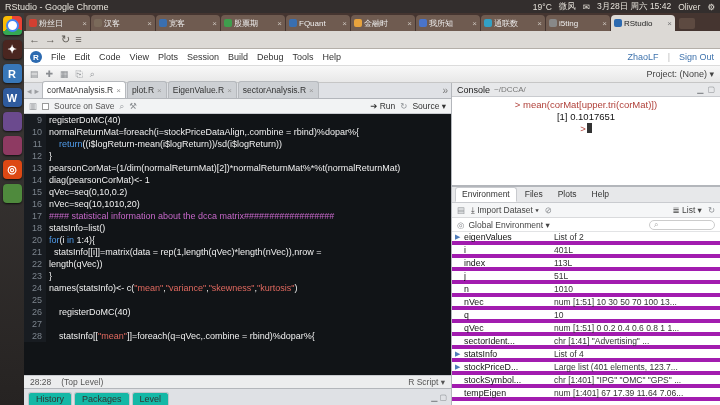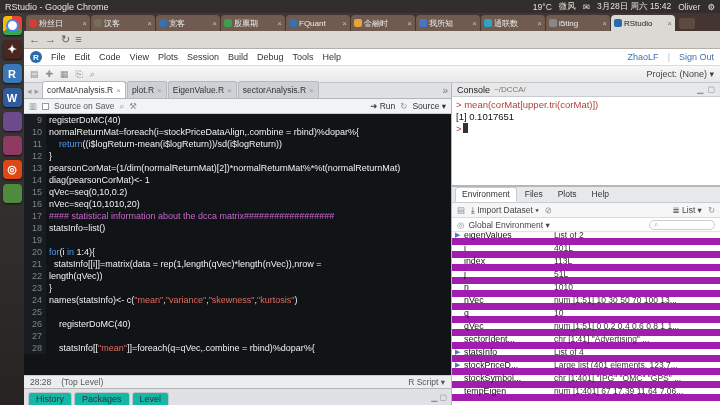--- a/index.html
+++ b/index.html
@@ -57,39 +57,39 @@
 .gut{width:22px;flex:none;text-align:right;padding-right:4px;color:#7c848d;background:#181c21;}
 .ct{flex:1;white-space:pre-wrap;word-break:break-all;padding-left:3px;min-height:12px;}
 .k{color:#4f9bea}.s{color:#e0695f}.c{color:#c667c9}
 .src-status{height:13px;background:#ecedee;border-top:1px solid #c9cbcf;display:flex;align-items:center;font-size:8.5px;color:#555;padding:0 6px;gap:10px;flex:none;}
 .src-status .sp{flex:1;}
 .bot-tabs{height:17px;background:#dfe1e5;border-top:1px solid #b3b6bb;display:flex;align-items:center;padding:0 4px;gap:2px;flex:none;}
 .btab{font-size:9px;color:#333;padding:1px 7px;background:#14b8a6;border:1px solid #c2c5c9;border-bottom:none;border-radius:3px 3px 0 0;margin-top:3px;}
 .bot-tabs .sp{flex:1;}
 .winic{color:#8a8d91;font-size:8px;}
 .pane-right{flex:1;display:flex;flex-direction:column;min-width:0;}
-.console{height:104px;display:flex;flex-direction:column;border-bottom:2px solid #b3b6bb;background:#fff;flex:none;}
+.console{height:104px;display:flex;flex-direction:column;border-bottom:2px solid #b3b6bb;background:#fff;flex:none;text-align:center;}
 .c-head{height:14px;background:#e7e8ea;border-bottom:1px solid #c9cbcf;display:flex;align-items:center;padding:0 5px;font-size:9px;color:#222;gap:4px;flex:none;}
 .c-path{color:#777;font-size:8px;}
 .c-head .sp{flex:1;}
 .c-body{flex:1;font-family:"DejaVu Sans Mono",monospace;font-size:9.5px;line-height:12px;padding:2px 4px;overflow:hidden;}
 .ln-in{color:#b0413a;}
 .ln-out{color:#111;}
 .cursor{display:inline-block;width:5px;height:10px;background:#333;vertical-align:-1px;margin-left:1px;}
 .env{flex:1;display:flex;flex-direction:column;background:#fff;min-height:0;}
 .env-tabs{height:16px;background:#e7e8ea;border-bottom:1px solid #c9cbcf;display:flex;align-items:flex-end;padding:2px 3px 0;gap:1px;flex:none;}
 .etab{font-size:8.5px;padding:1px 6px 2px;color:#333;border-radius:3px 3px 0 0;border:1px solid transparent;}
 .etab.active{background:#fff;border:1px solid #c9cbcf;border-bottom-color:#fff;}
 .env-bar{height:15px;border-bottom:1px solid #d9dadc;display:flex;align-items:center;gap:6px;padding:0 5px;font-size:8.5px;color:#444;background:#f5f6f7;flex:none;}
 .env-bar .sp{flex:1;}
 .gicon{color:#8a8d91;}
 .env-scope{height:14px;border-bottom:1px solid #e2e3e5;display:flex;align-items:center;padding:0 5px;font-size:8.5px;color:#444;gap:4px;flex:none;}
 .search{margin-left:auto;width:66px;height:10px;border:1px solid #ccc;border-radius:6px;font-size:8px;color:#999;display:flex;align-items:center;padding:0 4px;gap:2px;}
 .env-rows{flex:1;overflow:hidden;}
-.erow{height:13px;display:flex;align-items:center;font-size:8.8px;border-bottom:7px solid #a21caf;padding:0 3px;justify-content:center;}
+.erow{height:13px;display:flex;align-items:center;font-size:8.8px;border-bottom:4px solid #a21caf;padding:0 3px;justify-content:center;}
 .earr{width:9px;color:#4f7cba;font-size:7px;flex:none;}
 .ename{width:90px;color:#111;flex:none;white-space:nowrap;overflow:hidden;}
 .eval{flex:1;color:#333;white-space:nowrap;overflow:hidden;font-size:8.5px;}
 </style>
 </head>
 <body>
 
 <div class="topbar">
   <span>RStudio - Google Chrome</span>
   <span class="spacer"></span>
@@ -277,24 +277,20 @@
               </div>
               <div class="cl">
                 <div class="gut">17</div>
                 <div class="ct"><span class="c">#### statistical information about the dcca matrix##################</span></div>
               </div>
               <div class="cl">
                 <div class="gut">18</div>
                 <div class="ct"><span class="p">statsInfo=list()</span></div>
               </div>
               <div class="cl">
-                <div class="gut">19</div>
-                <div class="ct"></div>
-              </div>
-              <div class="cl">
                 <div class="gut">20</div>
                 <div class="ct"><span class="k">for</span><span class="p">(i </span><span class="k">in</span><span class="p"> 1:4){</span></div>
               </div>
               <div class="cl">
                 <div class="gut">21</div>
                 <div class="ct"><span class="p">  statsInfo[[i]]=matrix(data = rep(1,length(qVec)*length(nVec)),nrow =</span></div>
               </div>
               <div class="cl">
                 <div class="gut">22</div>
                 <div class="ct"><span class="p">length(qVec))</span></div>

